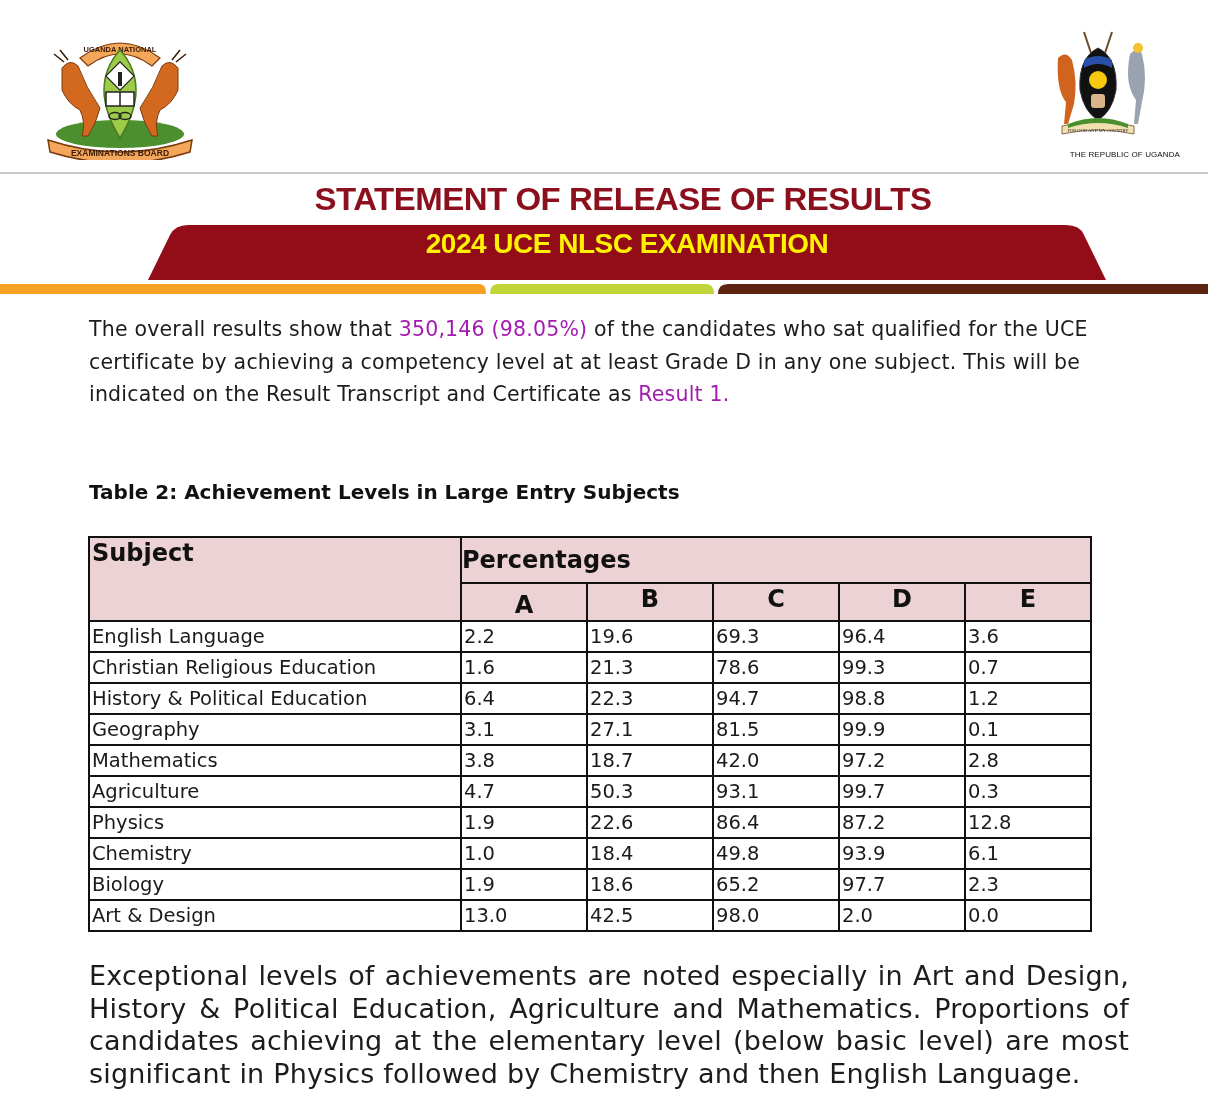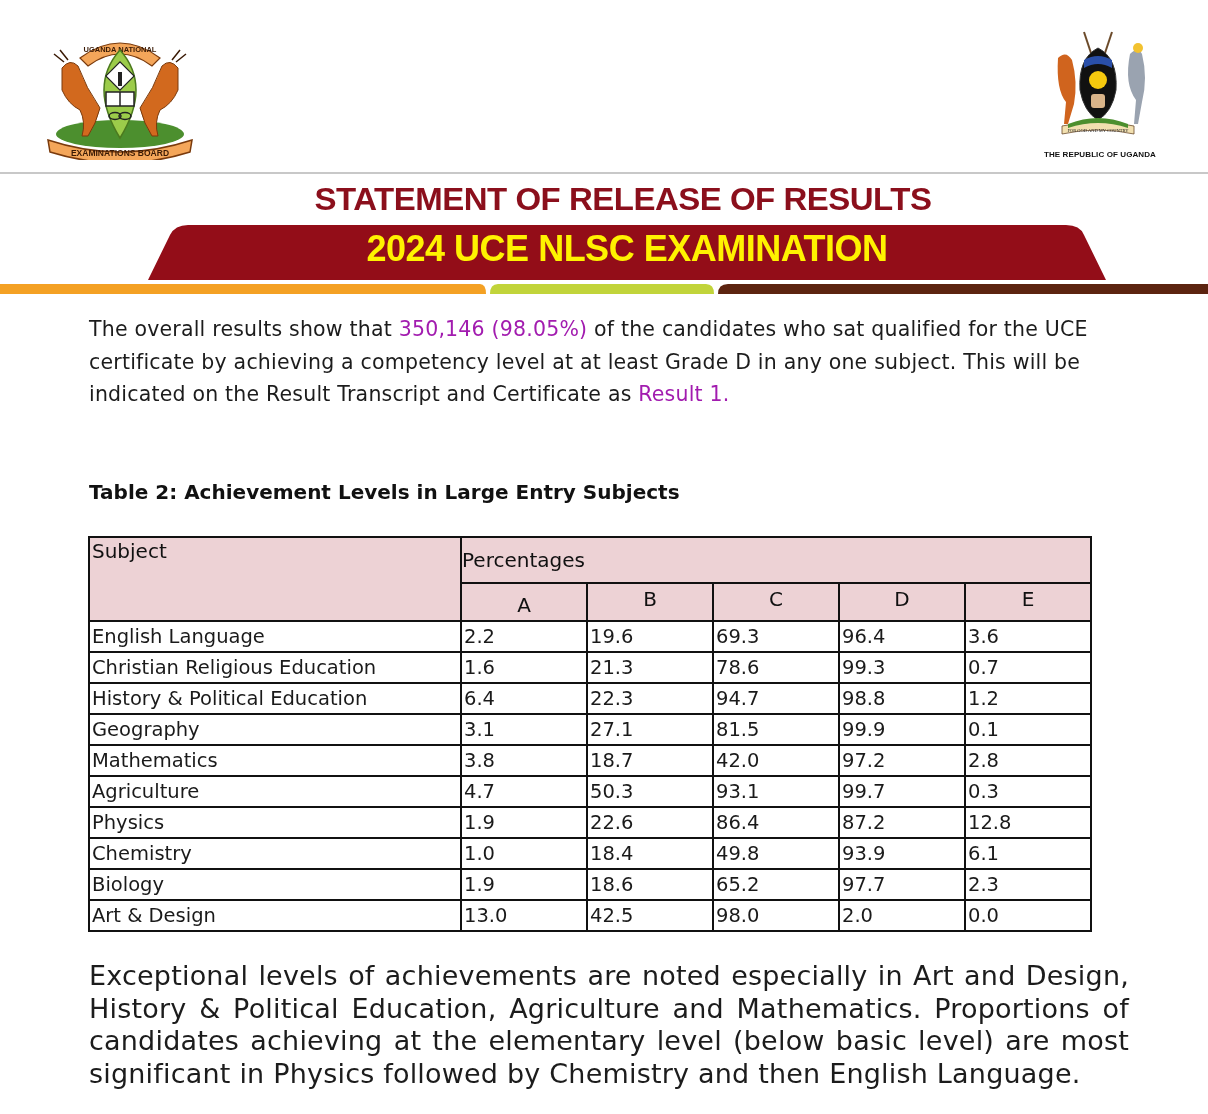--- a/index.html
+++ b/index.html
@@ -2,45 +2,45 @@
 <html><head>
   <meta charset="utf-8">
   <style>
     * { box-sizing: border-box; margin: 0; padding: 0; }
     html, body { width: 1208px; height: 1114px; background: #ffffff; overflow: hidden; }
     body { font-family: "DejaVu Sans", sans-serif; color: #1a1a1a; position: relative; }
 
     .header { position: absolute; left: 0; top: 0; width: 1208px; height: 172px; }
     .logo-uneb { position: absolute; left: 40px; top: 28px; width: 160px; height: 132px; }
     .logo-coa { position: absolute; left: 1038px; top: 28px; width: 120px; height: 112px; }
-    .coa-caption { position: absolute; left: 1020px; top: 150px; width: 160px; text-align: center;
-      font-family: "Liberation Sans", sans-serif; font-weight: bold; font-size: 8px; color: #111; letter-spacing: 0.1px; }
+    .coa-caption { position: absolute; left: 1020px; top: 150px; width: 160px; text-align: right;
+      font-family: "Liberation Sans", sans-serif; font-weight: normal; font-size: 8px; color: #111; letter-spacing: 0.1px; }
     .header-rule { position: absolute; left: 0; top: 172px; width: 1208px; height: 2px; background: #c8c8c8; }
 
     .title-main { position: absolute; left: 0; top: 181px; width: 1246px; text-align: center;
       font-family: "Liberation Sans", sans-serif; font-weight: 900; font-size: 33px; color: #8b0f1c;
       letter-spacing: -0.5px; transform: scaleY(0.95); }
     .banner { position: absolute; left: 148px; top: 225px; width: 958px; height: 55px; }
     .banner-text { position: absolute; left: 148px; top: 228px; width: 958px; text-align: center;
-      font-family: "Liberation Sans", sans-serif; font-weight: 900; font-size: 36px; color: #fff200;
+      font-family: "Liberation Sans", sans-serif; font-weight: 900; font-size: 28px; color: #fff200;
       letter-spacing: -0.5px; }
 
     .stripes { position: absolute; left: 0; top: 284px; width: 1208px; height: 10px; }
 
     .intro { position: absolute; left: 89px; top: 313px; width: 1045px;
       font-family: "DejaVu Sans", sans-serif; font-size: 20.5px; line-height: 32.5px; color: #1c1c1c; letter-spacing: 0.2px; }
     .intro b { font-weight: normal; color: #a21caf; text-align: center; }
 
     .table-caption { position: absolute; left: 89px; top: 480px;
       font-family: "DejaVu Sans", sans-serif; font-weight: bold; font-size: 20px; color: #111; }
 
     table.results { position: absolute; left: 88px; top: 536px; border-collapse: collapse;
       font-family: "DejaVu Sans", sans-serif; }
     table.results td, table.results th { border: 2.5px solid #111; }
-    table.results th { background: #edd2d5; font-weight: normal; font-size: 20px; color: #111; }
+    table.results th { background: #edd2d5; font-weight: bold; font-size: 24px; color: #111; }
     .th-subject { width: 372px; text-align: left; vertical-align: top; padding: 1px 2px; height: 84px; }
     .th-pct { height: 46px; text-align: left; vertical-align: middle; }
     .th-grade { width: 126px; height: 38px; text-align: center; }
     table.results td { height: 31px; font-size: 19.5px; padding: 0 2px; line-height: 24px; vertical-align: middle; color: #1a1a1a; }
 
     .conclusion { position: absolute; left: 89px; top: 960px; width: 1040px;
       font-family: "DejaVu Sans", sans-serif; font-size: 27px; line-height: 32.5px; color: #1c1c1c;
       text-align: justify; letter-spacing: 0.2px; }
   </style>
 </head>

